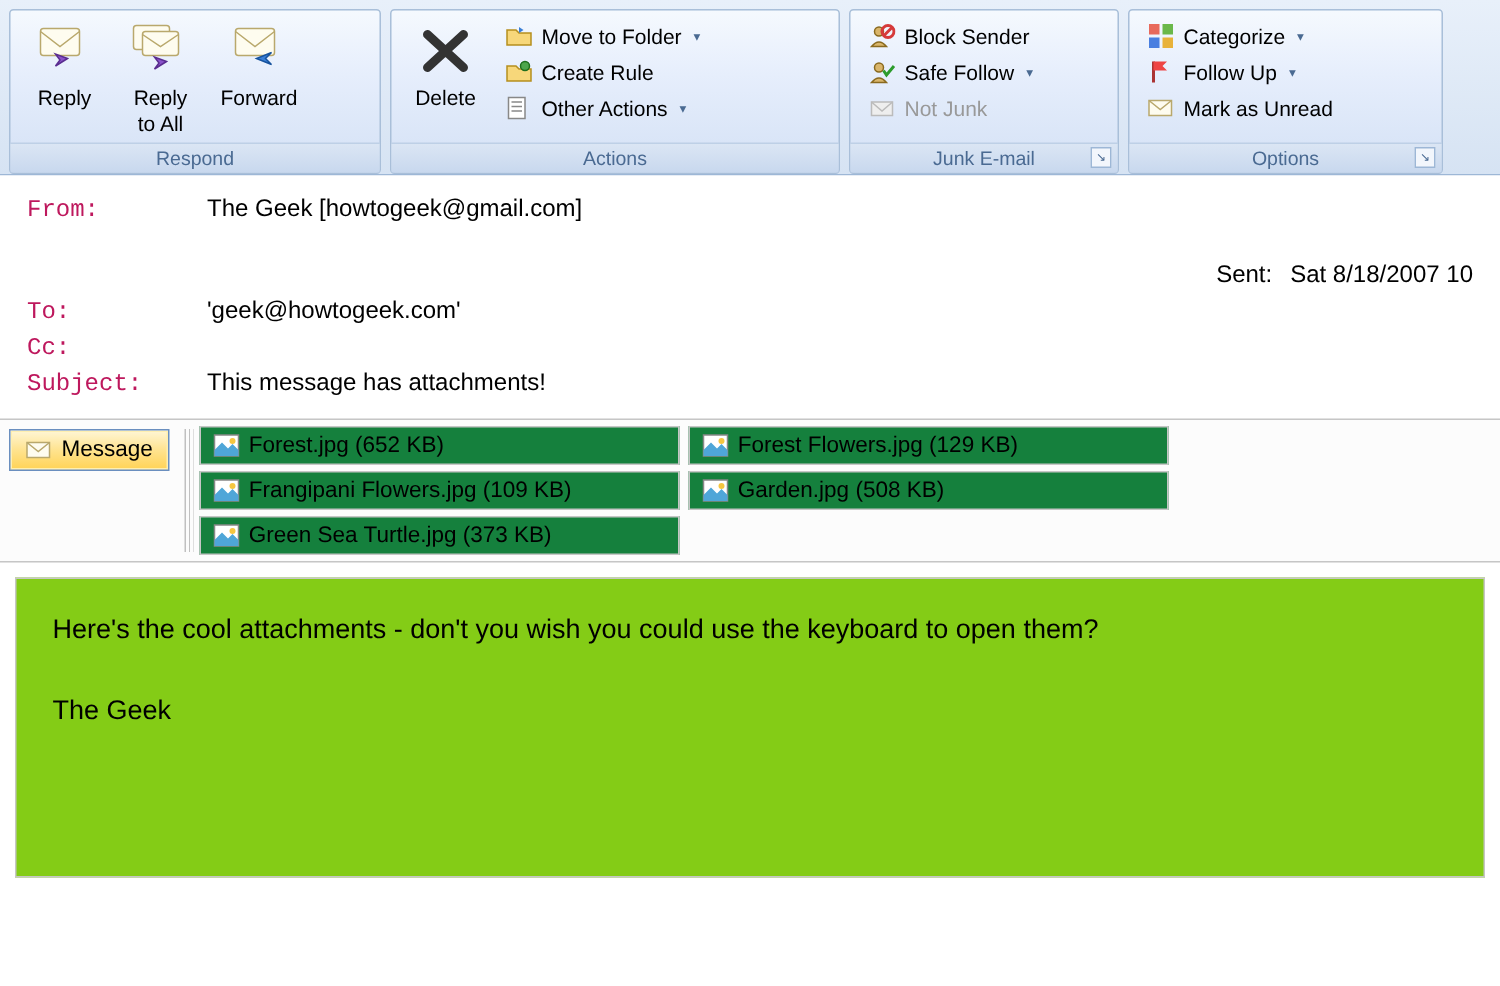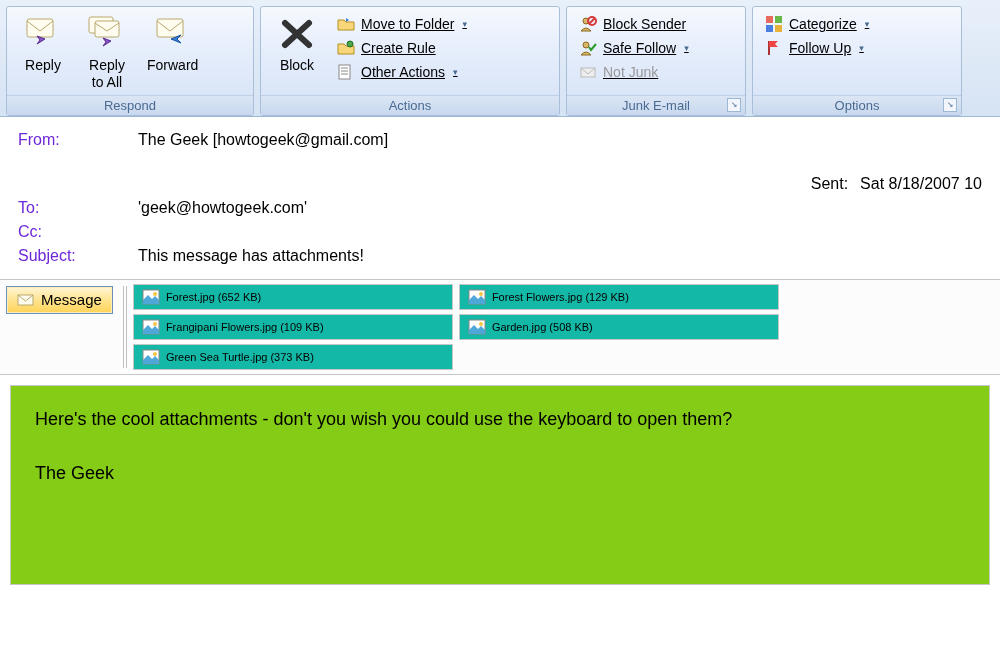--- a/index.html
+++ b/index.html
@@ -69,21 +69,20 @@
     text-align: center;
     font-size: 14px;
     margin-top: 4px;
     line-height: 1.2;
   }
   .smallbtns {
     display: flex;
     flex-direction: column;
     gap: 2px;
     padding: 2px 4px;
-    text-decoration: underline;
   }
   .smallbtn {
     display: flex;
     align-items: center;
     gap: 6px;
     padding: 2px 4px;
     font-size: 14px;
     white-space: nowrap;
     cursor: default;
   }
@@ -102,21 +101,22 @@
     padding: 14px 18px 8px 18px;
     background: #fff;
   }
   .hdr-row {
     display: flex;
     margin-bottom: 6px;
     font-size: 16px;
   }
   .hdr-label {
     width: 120px;
-    color: #6d28d9;
+    color: #be185d;
+    font-family: Liberation Mono, monospace;
   }
   .hdr-value {
     flex: 1;
   }
   .hdr-right {
     display: flex;
     gap: 12px;
     margin-left: auto;
     margin-top: 44px;
   }
@@ -148,26 +148,26 @@
     flex-direction: column;
     padding: 4px 0;
     gap: 4px;
   }
   .attach-row {
     display: flex;
     gap: 6px;
   }
   .attach-chip {
     border: 1px solid #c6c6c6;
-    background: #14b8a6;
+    background: #15803d;
     padding: 3px 8px;
     display: flex;
     align-items: center;
     gap: 6px;
-    font-size: 11px;
+    font-size: 15px;
     min-width: 320px;
   }
   .msg-body {
     border: 1px solid #c6c6c6;
     margin: 10px;
     padding: 20px 24px;
     font-size: 18px;
     line-height: 1.5;
     min-height: 200px;
     background: #84cc16;
@@ -209,21 +209,21 @@
     </div>
     <div class="group-title">Respond</div>
   </div>
 
   <div class="group" style="min-width:300px">
     <div class="group-body">
       <div class="bigbtn">
         <svg class="icon-lg" viewBox="0 0 40 40">
           <path d="M8 10 L32 32 M8 32 L32 10" stroke="#333" stroke-width="6" stroke-linecap="round"></path>
         </svg>
-        <div class="lbl">Block</div>
+        <div class="lbl">Delete</div>
       </div>
       <div class="smallbtns">
         <div class="smallbtn">
           <svg class="icon-sm" viewBox="0 0 18 18">
             <path d="M1 5 h6 l2 2 h8 v8 h-16 z" fill="#f7d77a" stroke="#b58f1e"></path>
             <path d="M9 3 l3 2 l-3 2 z" fill="#3a7fd6"></path>
           </svg>
           <span>Move to Folder</span>
           <span class="drop-caret">▾</span>
         </div>
@@ -298,20 +298,27 @@
           <span>Categorize</span>
           <span class="drop-caret">▾</span>
         </div>
         <div class="smallbtn">
           <svg class="icon-sm" viewBox="0 0 18 18">
             <path d="M4 2 v14" stroke="#a33" stroke-width="2"></path>
             <path d="M4 2 h9 l-3 3 l3 3 h-9 z" fill="#e44"></path>
           </svg>
           <span>Follow Up</span>
           <span class="drop-caret">▾</span>
+        </div>
+        <div class="smallbtn">
+          <svg class="icon-sm" viewBox="0 0 18 18">
+            <rect x="1" y="4" width="15" height="10" fill="#fefcef" stroke="#b9a86c"></rect>
+            <polyline points="1,4 8.5,10 16,4" fill="none" stroke="#b9a86c"></polyline>
+          </svg>
+          <span>Mark as Unread</span>
         </div>
       </div>
     </div>
     <div class="group-title">
       <span>Options</span>
       <span class="launcher">↘</span>
     </div>
   </div>
 
 </div>

